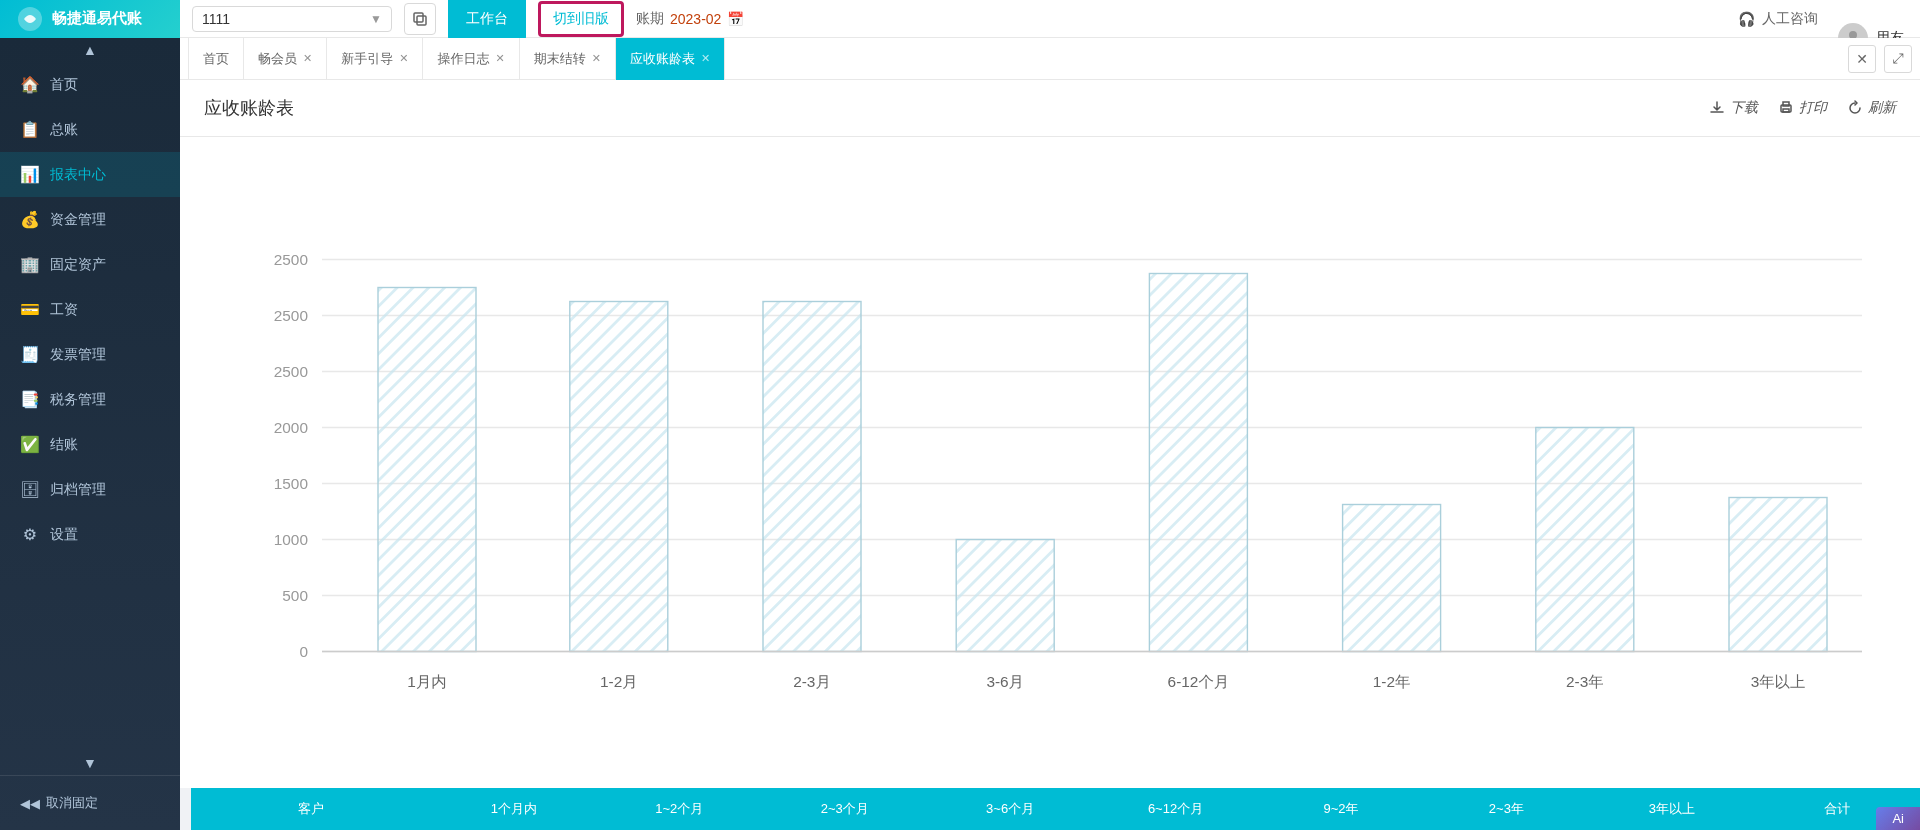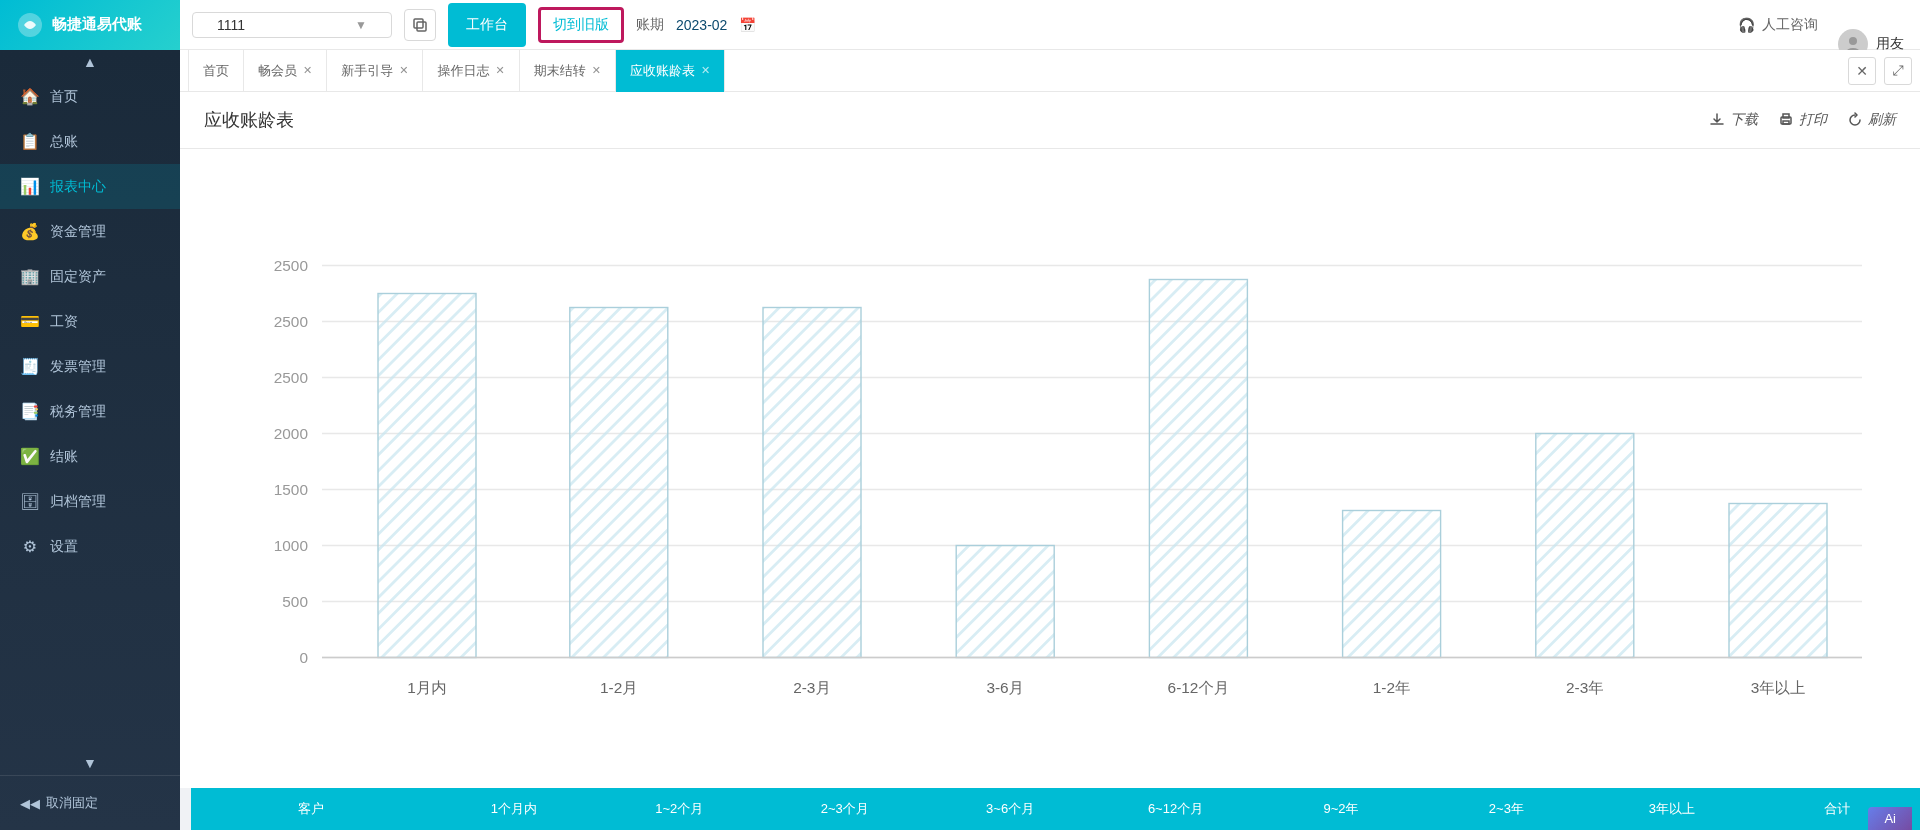--- a/index.html
+++ b/index.html
@@ -1,20 +1,20 @@
 <!DOCTYPE html>
 <html><head>
   <meta charset="utf-8">
   <style>
     * { box-sizing: border-box; margin: 0; padding: 0; }
     body { font-family: 'Microsoft YaHei', Arial, sans-serif; font-size: 14px; background: #f0f2f5; display: flex; flex-direction: column; height: 830px; overflow: hidden; }
 
     
     .header {
-      height: 50px;
+      height: 38px;
       background: #fff;
       display: flex;
       align-items: center;
       padding: 0 16px;
       border-bottom: 1px solid #e8e8e8;
       gap: 12px;
       flex-shrink: 0;
     }
     .logo-area {
       width: 180px;
@@ -34,21 +34,21 @@
     .logo-text {
       color: #fff;
       font-size: 15px;
       font-weight: bold;
     }
     .company-selector {
       display: flex;
       align-items: center;
       border: 1px solid #d9d9d9;
       border-radius: 4px;
-      padding: 4px 24px;
+      padding: 4px 9px;
       gap: 8px;
       cursor: pointer;
       min-width: 200px;
       background: #fff;
     }
     .company-name { font-size: 14px; color: #333; flex: 1; }
     .chevron-down { color: #999; font-size: 12px; }
     .copy-btn {
       width: 32px;
       height: 32px;
@@ -75,26 +75,26 @@
       color: #00bcd4;
       background: #fff;
       border-radius: 4px;
       padding: 6px 12px;
       cursor: pointer;
       font-size: 14px;
     }
     .period-area {
       display: flex;
       align-items: center;
-      gap: 12px;
+      gap: 6px;
       color: #333;
       font-size: 14px;
     }
     .period-label { color: #666; }
-    .period-value { color: #0c4a6e; font-weight: 500; }
+    .period-value { color: #c2410c; font-weight: 500; }
     .period-icon { color: #666; cursor: pointer; }
     .header-right {
       margin-left: auto;
       display: flex;
       align-items: center;
       gap: 20px;
     }
     .consult-btn {
       display: flex;
       align-items: center;
@@ -325,21 +325,21 @@
       font-size: 13px;
       font-weight: 500;
       padding: 0 8px;
     }
     .table-col:first-child { flex: 1.5; }
 
     
     .ai-badge {
       position: fixed;
       bottom: 0;
-      right: 8px;
+      right: 0;
       background: linear-gradient(135deg, #667eea, #764ba2);
       color: #fff;
       padding: 4px 16px;
       font-size: 13px;
       border-radius: 4px 0 0 0;
     }
   </style>
 </head>
 <body>
 

